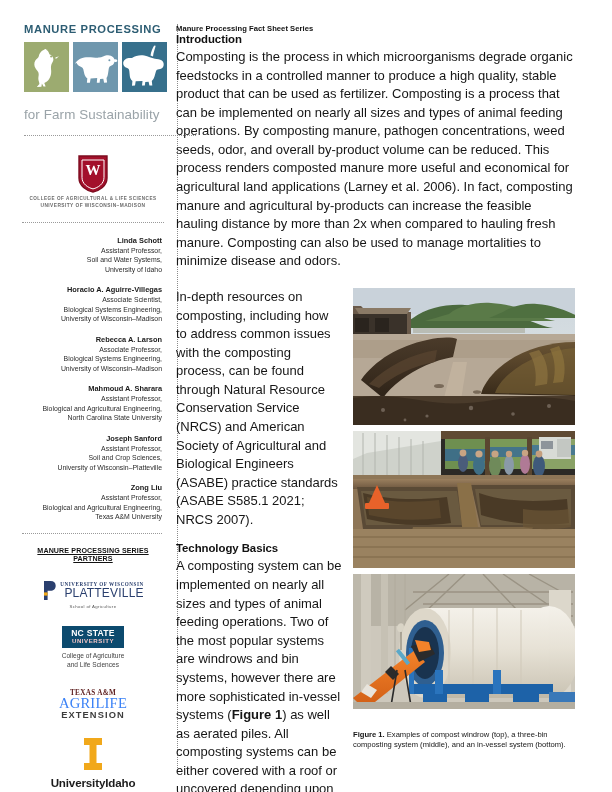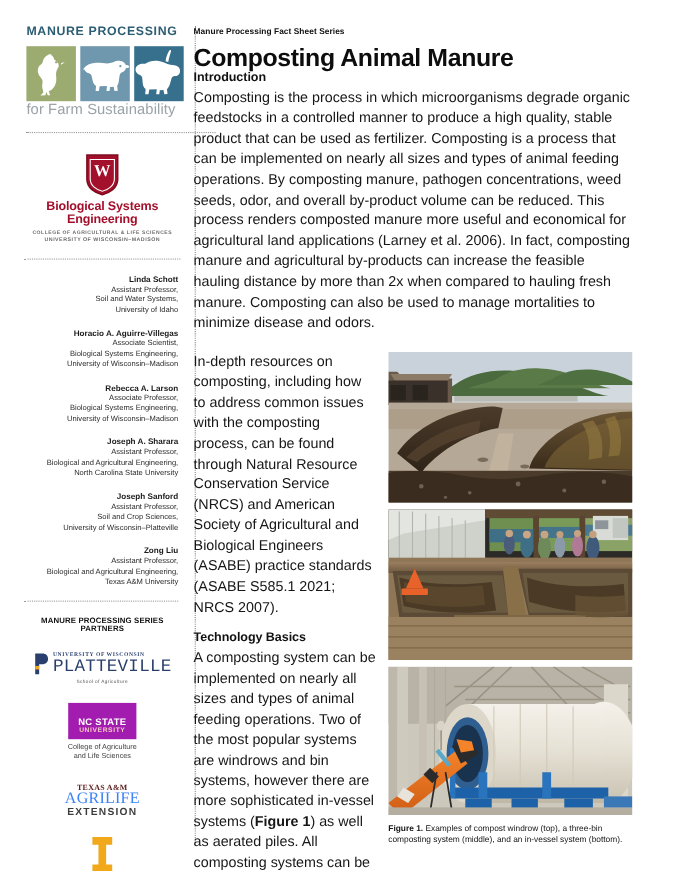--- a/index.html
+++ b/index.html
@@ -30,21 +30,21 @@
     font-size:11.2px;font-weight:700;letter-spacing:.62px;
     color:#2d5d73;line-height:1;white-space:nowrap;
   }
   .mast-panels{display:flex;gap:4px;margin-top:7px;}
   .panel{width:45px;height:50px;position:relative;overflow:hidden;}
   .p1{background:#9cab70;}
   .p2{background:#6f97ad;}
   .p3{background:#37708c;}
   .panel svg{position:absolute;left:0;top:0;}
   .mast-sub{
-    margin-top:1px;font-size:13.4px;color:#9aa3a8;letter-spacing:.1px;
+    margin-top:16px;font-size:13.4px;color:#9aa3a8;letter-spacing:.1px;
     line-height:1;font-weight:400;
   }
   .dotline{
     border-top:1px dotted #9a9a9a;margin:13px 0 0 0;width:100%;
   }
 
   
   .uwblock{margin-top:18px;text-align:center;}
   .crest{display:block;margin:0 auto;}
   .uw-name{
@@ -66,34 +66,34 @@
   .authors{margin-top:13px;text-align:right;padding-right:2px;}
   .author{margin-bottom:11px;}
   .a-name{font-size:7.4px;font-weight:700;color:#1a1a1a;line-height:1.35;}
   .a-line{font-size:6.9px;color:#2b2b2b;line-height:1.38;}
 
   .dotline3{border-top:1px dotted #9a9a9a;margin:8px 0 0 0;}
 
   
   .partners-title{
     margin-top:13px;text-align:center;font-size:7.1px;font-weight:700;
-    letter-spacing:.12px;color:#111;
+    letter-spacing:.12px;color:#111;text-decoration:underline;
   }
   .partner{margin-top:17px;text-align:center;}
 
   .plat-row{display:flex;align-items:center;justify-content:center;gap:3px;}
   .plat-mark{position:relative;width:15px;height:21px;}
   .plat-text{text-align:left;line-height:1;}
   .plat-top{font-size:5.1px;font-weight:600;color:#2a3f6e;letter-spacing:.55px;font-family:"Liberation Serif",serif;}
-  .plat-main{font-size:16px;font-weight:400;color:#2a3f6e;letter-spacing:.2px;font-family:Liberation Mono, monospace;line-height:1;text-align:right;}
+  .plat-main{font-size:12px;font-weight:400;color:#2a3f6e;letter-spacing:.2px;font-family:Liberation Sans, sans-serif;line-height:1;text-align:right;}
   .plat-sub{margin-top:3px;font-size:4.3px;color:#555;letter-spacing:.35px;}
 
   .ncs-box{
-    display:inline-block;background:#a21caf;color:#fff;
-    padding:13px 9px 4px 9px;line-height:1;
+    display:inline-block;background:#0c4a6e;color:#fff;
+    padding:3px 9px 4px 9px;line-height:1;
   }
   .ncs-1{font-size:8.6px;font-weight:700;letter-spacing:.25px;}
   .ncs-2{font-size:6.1px;font-weight:700;letter-spacing:.55px;margin-top:1px;color:#f3c6c6;}
   .ncs-cap{margin-top:4px;font-size:6.6px;color:#444;line-height:1.32;}
 
   .tamu{line-height:1;margin-top:20px;}
   .tamu-1{font-size:7.2px;font-weight:700;color:#5c1d1d;letter-spacing:.3px;font-family:"Liberation Serif",serif;}
   .tamu-2{font-size:14.6px;font-weight:400;color:#3b82f6;letter-spacing:.2px;font-family:"Liberation Serif",serif;margin-top:-1px;}
   .tamu-3{font-size:9.3px;font-weight:700;color:#3d3d3d;letter-spacing:1.1px;margin-top:0px;}
 
@@ -120,21 +120,21 @@
 
   .sec2{margin-top:13px;}
   .para{margin-top:12px;}
 
   
   .photo{width:222px;position:relative;overflow:hidden;display:block;}
   .ph1{height:137px;}
   .ph2{height:137px;margin-top:6px;}
   .ph3{height:135px;margin-top:6px;}
   .caption{
-    margin-top:7px;font-size:7.6px;line-height:1.37;color:#161616;width:222px;
+    margin-top:21px;font-size:7.6px;line-height:1.37;color:#161616;width:222px;
   }
   .caption b{font-weight:700;}
 </style>
 </head>
 <body>
 
 <div class="page">
 
   <div class="sidebar">
 
@@ -165,21 +165,20 @@
       <div class="mast-sub">for Farm Sustainability</div>
       <div class="dotline"></div>
     </div>
 
     <div class="uwblock">
       <svg class="crest" width="34" height="40" viewBox="0 0 34 40">
         <path d="M3 2h28v22c0 8-7.5 12.5-14 14C10.5 36.5 3 32 3 24z" fill="#a3102b" stroke="#7d0c20" stroke-width="1.4"></path>
         <path d="M6 6h22v17.5c0 6.4-6 10.2-11 11.4C12 33.7 6 29.9 6 23.5z" fill="none" stroke="#ffffff" stroke-width="1"></path>
         <text x="17" y="21" font-family="Liberation Serif, serif" font-size="15" font-weight="700" fill="#ffffff" text-anchor="middle">W</text>
       </svg>
-      <div class="uw-name">Biological Systems Engineering</div>
       <div class="uw-col">COLLEGE OF AGRICULTURAL &amp; LIFE SCIENCES</div>
       <div class="uw-univ">UNIVERSITY OF WISCONSIN–MADISON</div>
       <div class="dotline2"></div>
     </div>
 
     <div class="authors">
       <div class="author">
         <div class="a-name">Linda Schott</div>
         <div class="a-line">Assistant Professor,</div>
         <div class="a-line">Soil and Water Systems,</div>
@@ -191,21 +190,21 @@
         <div class="a-line">Biological Systems Engineering,</div>
         <div class="a-line">University of Wisconsin–Madison</div>
       </div>
       <div class="author">
         <div class="a-name">Rebecca A. Larson</div>
         <div class="a-line">Associate Professor,</div>
         <div class="a-line">Biological Systems Engineering,</div>
         <div class="a-line">University of Wisconsin–Madison</div>
       </div>
       <div class="author">
-        <div class="a-name">Joseph A. Sharara</div>
+        <div class="a-name">Mahmoud A. Sharara</div>
         <div class="a-line">Assistant Professor,</div>
         <div class="a-line">Biological and Agricultural Engineering,</div>
         <div class="a-line">North Carolina State University</div>
       </div>
       <div class="author">
         <div class="a-name">Joseph Sanford</div>
         <div class="a-line">Assistant Professor,</div>
         <div class="a-line">Soil and Crop Sciences,</div>
         <div class="a-line">University of Wisconsin–Platteville</div>
       </div>
@@ -260,21 +259,20 @@
       </div>
 
     </div>
   </div>
 
   <div class="vdivider"></div>
 
   <div class="main">
 
     <div class="series">Manure Processing Fact Sheet Series</div>
-    <div class="title">Composting Animal Manure</div>
 
     <div class="intro">
       <div class="h2">Introduction</div>
       <div class="body">Composting is the process in which microorganisms degrade organic feedstocks in a controlled manner to produce a high quality, stable product that can be used as fertilizer. Composting is a process that can be implemented on nearly all sizes and types of animal feeding operations. By composting manure, pathogen concentrations, weed seeds, odor, and overall by-product volume can be reduced. This process renders composted manure more useful and economical for agricultural land applications (Larney et al. 2006). In fact, composting manure and agricultural by-products can increase the feasible hauling distance by more than 2x when compared to hauling fresh manure. Composting can also be used to manage mortalities to minimize disease and odors.</div>
     </div>
 
     <div class="cols">
       <div class="leftcol">
         <div class="body">In-depth resources on composting, including how to address common issues with the composting process, can be found through Natural Resource Conservation Service (NRCS) and American Society of Agricultural and Biological Engineers (ASABE) practice standards (ASABE S585.1 2021; NRCS 2007).</div>
 

